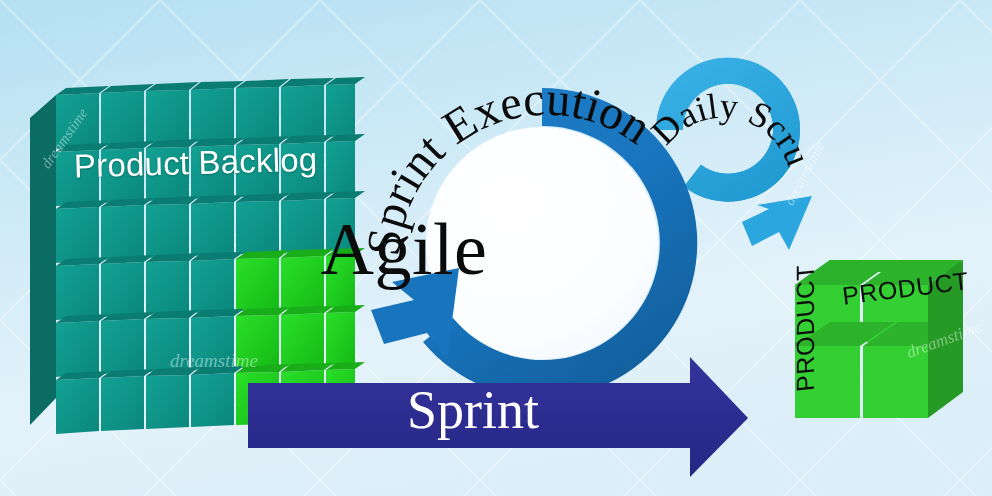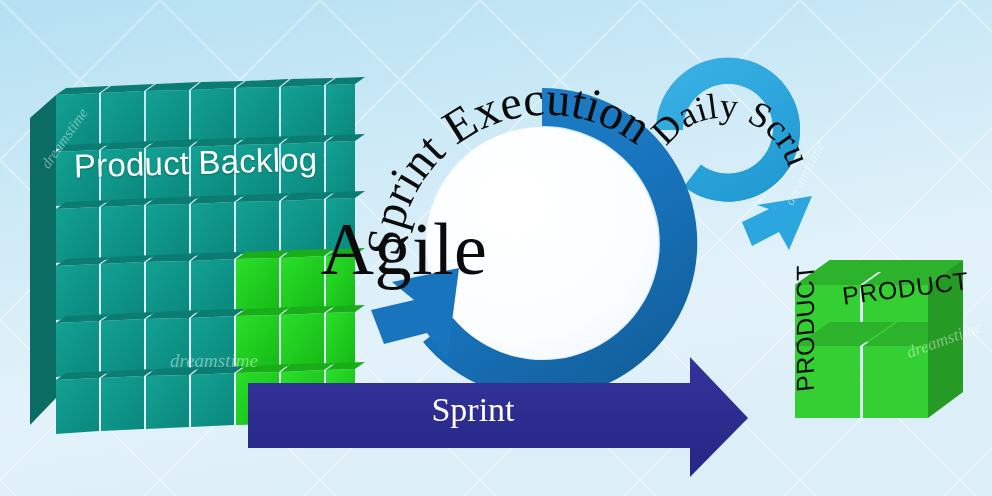--- a/index.html
+++ b/index.html
@@ -48,21 +48,21 @@
     font-weight: 400;
     letter-spacing: 0.2px;
     transform: rotate(-1.6deg);
     text-shadow: 0 1px 2px rgba(0,50,45,0.35);
   }
   #sprint-label {
     left: 248px; top: 388px;
     width: 450px;
     text-align: center;
     font-family: "Liberation Serif", serif;
-    font-size: 34px;
+    font-size: 54px;
     line-height: 44px;
     color: #ffffff;
   }
   #product-top-label {
     left: 842px; top: 275px;
     font-family: "Liberation Sans", sans-serif;
     font-size: 25px;
     line-height: 26px;
     color: #0d0d0d;
     font-weight: 400;

